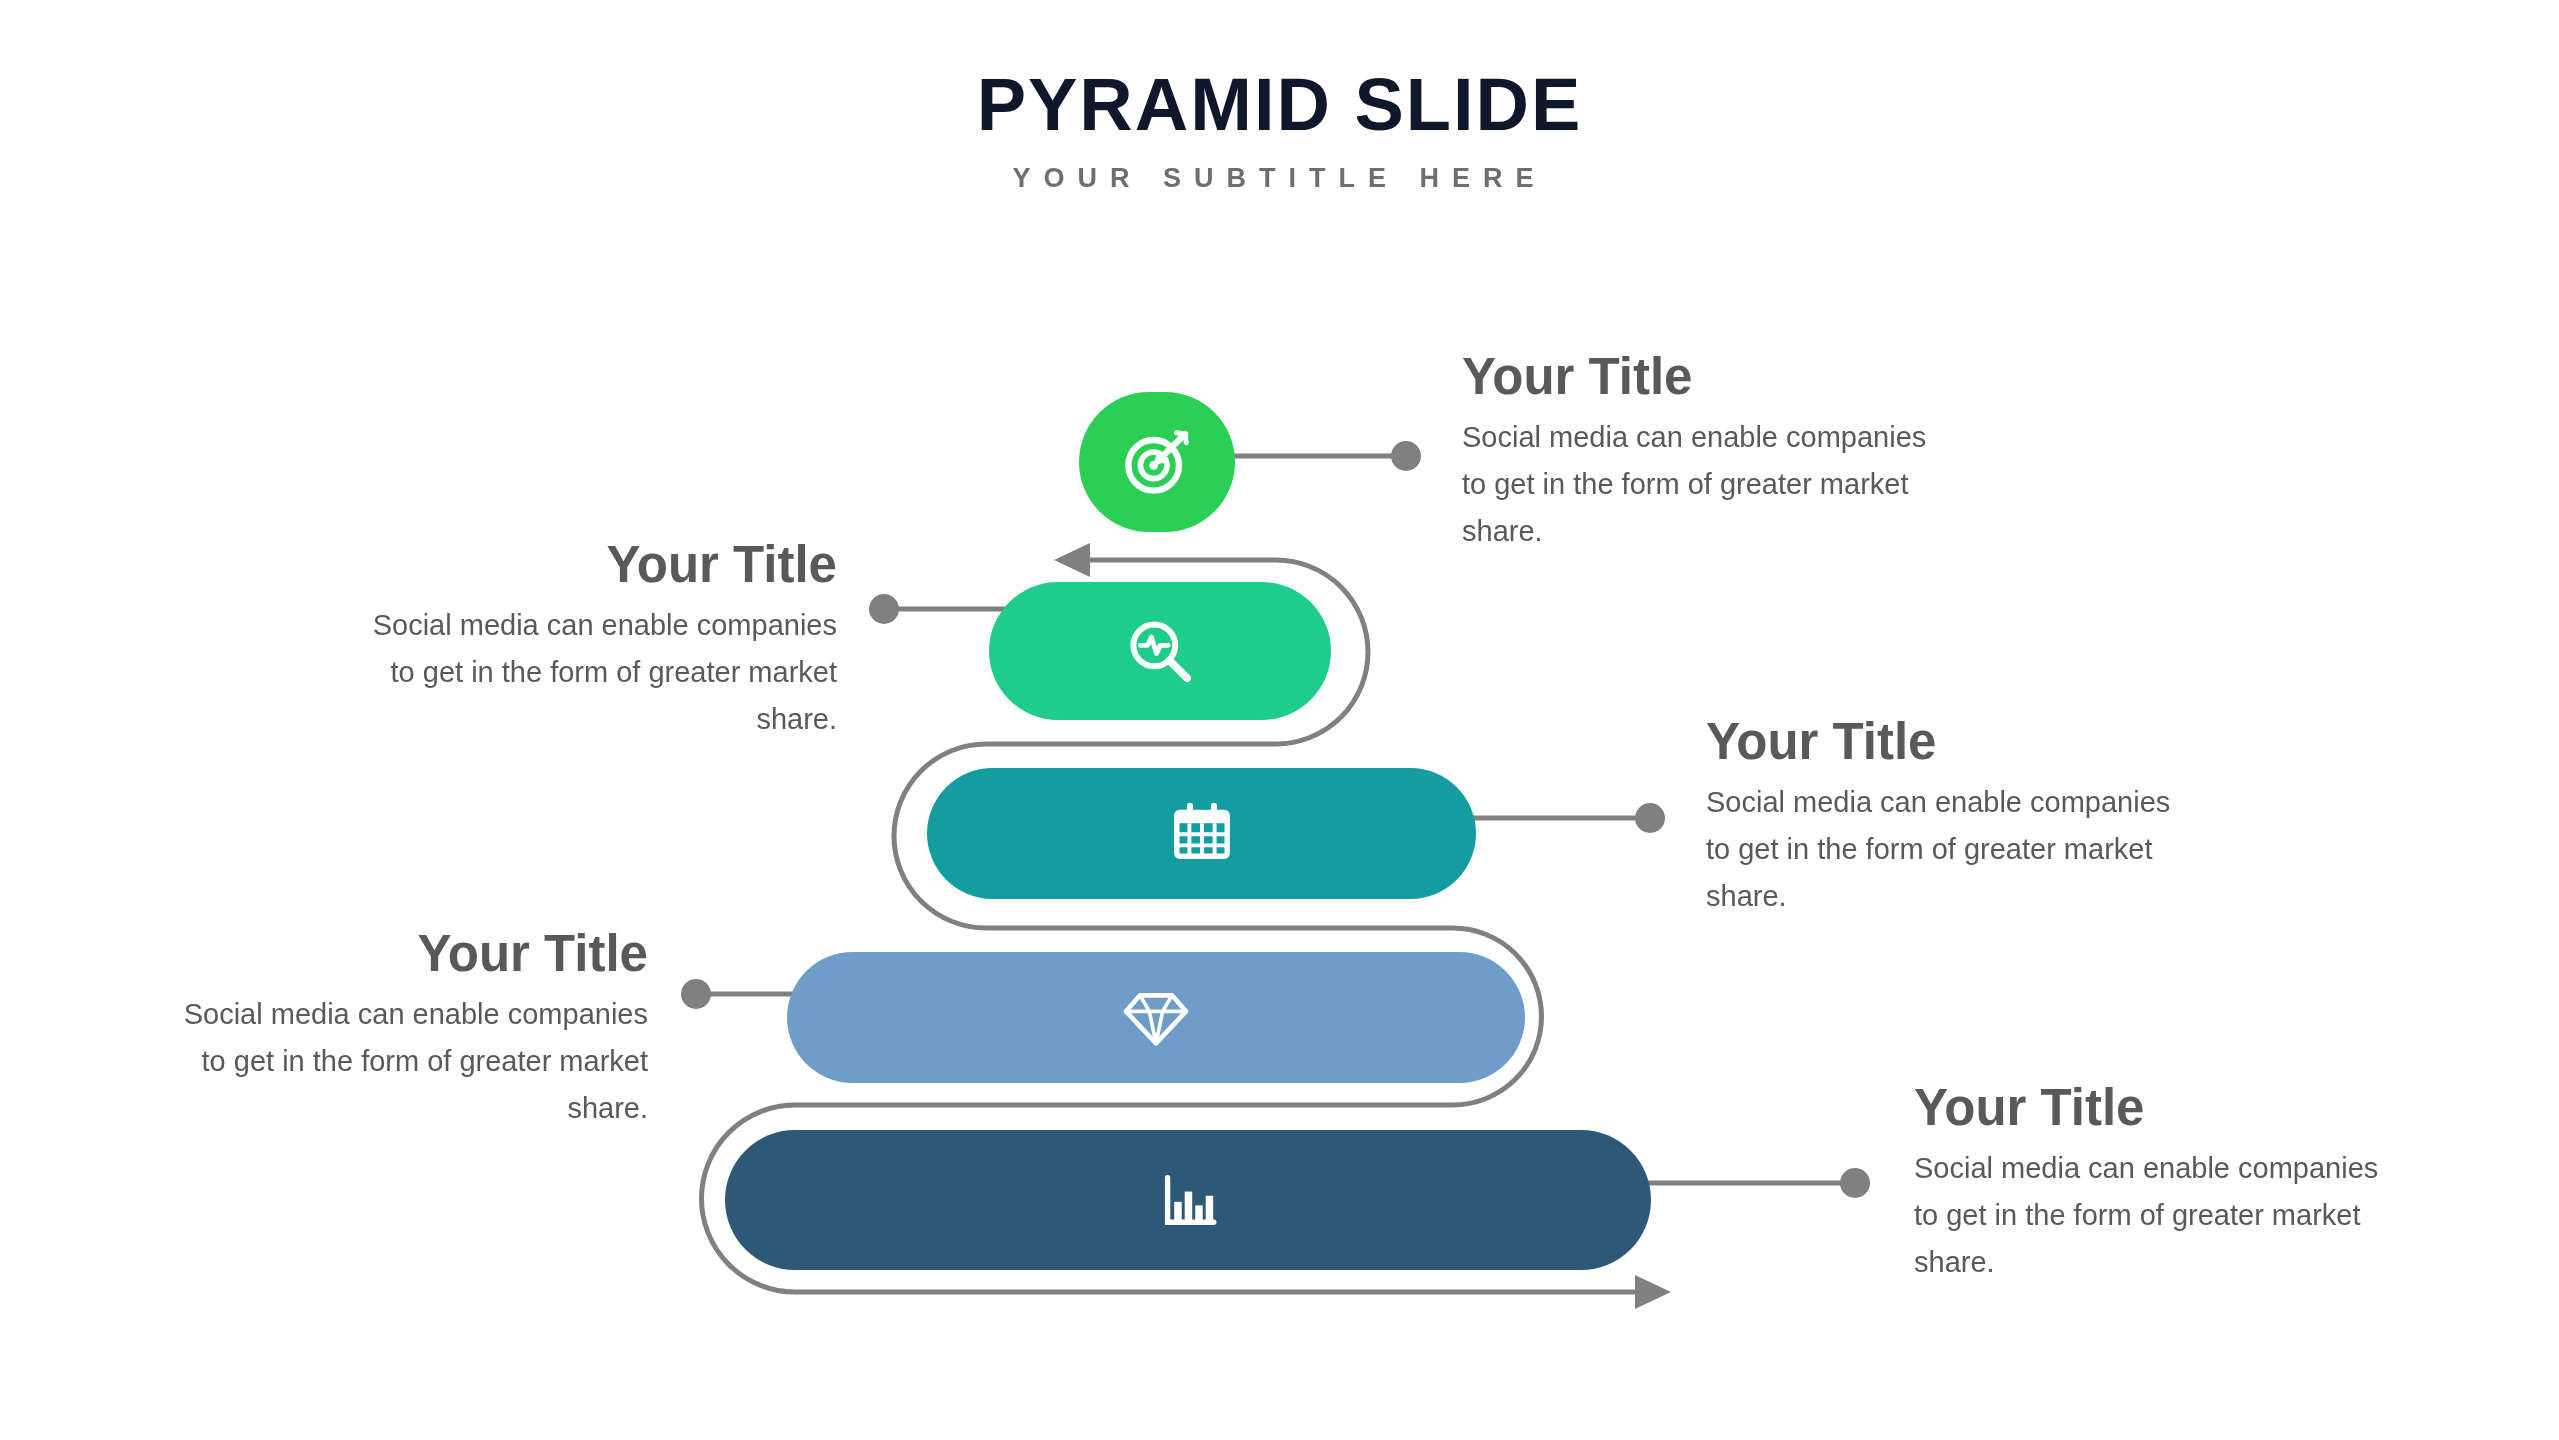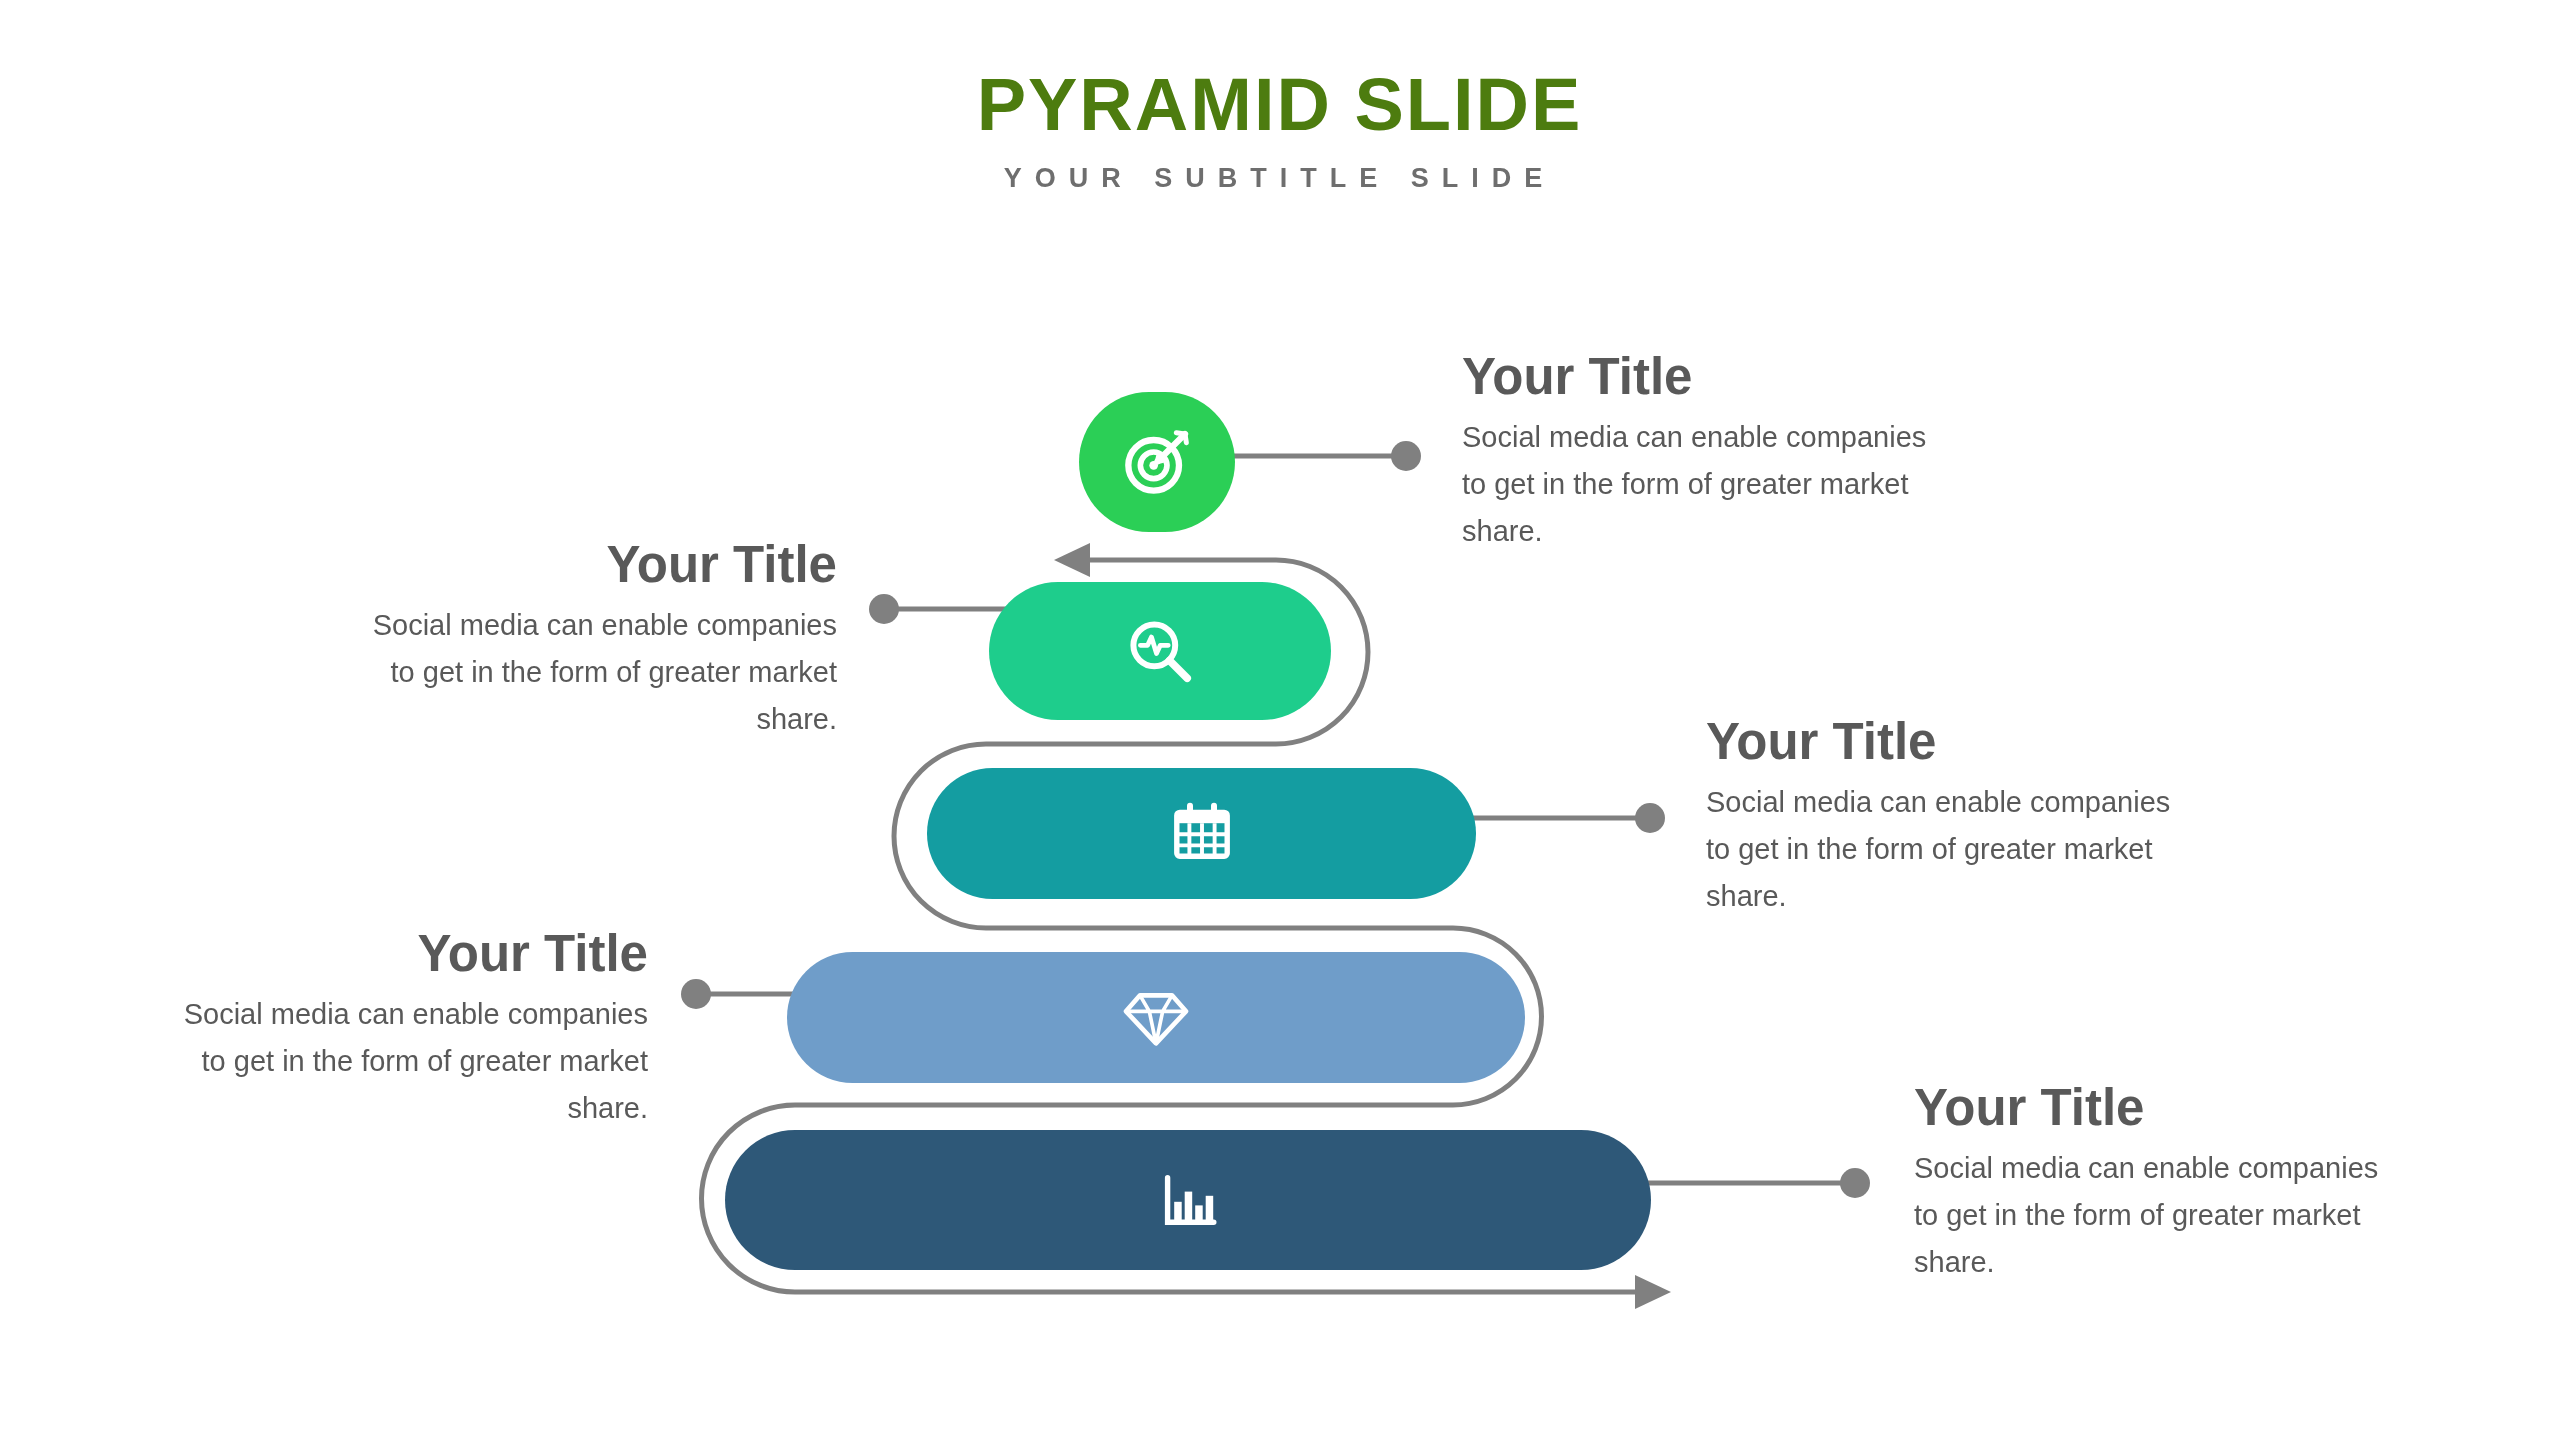--- a/index.html
+++ b/index.html
@@ -32,22 +32,22 @@
   .co3 { left:1706px; top:717px;  width:560px; }
   .co4 { left:80px;   top:929px;  width:568px; text-align:right; }
   .co5 { left:1914px; top:1083px; width:560px; }
 </style>
 </head>
 <body>
 
 <div class="slide" style="background-color: rgb(255, 255, 255); color: rgb(89, 89, 89);">
 
   <div class="header">
-    <h1 class="title" style="color: #4d7c0f;">PYRAMID SLIDE</h1>
-    <div class="subtitle" style="color: rgb(110, 110, 110);">YOUR SUBTITLE SLIDE</div>
+    <h1 class="title" style="color: #0f172a;">PYRAMID SLIDE</h1>
+    <div class="subtitle" style="color: rgb(110, 110, 110);">YOUR SUBTITLE HERE</div>
   </div>
 
   <svg class="connectors" viewBox="0 0 2559 1440" style="color: rgb(128, 128, 128);">
     <path class="stroke" d="M 1085 560 H 1276 A 92 92 0 0 1 1276 744 H 986 A 92 92 0 0 0 986 928 H 1453 A 88.5 88.5 0 0 1 1453 1105 H 795 A 93.5 93.5 0 0 0 795 1292 H 1640"></path>
     <polygon class="fill" points="1054,560 1090,543 1090,577"></polygon>
     <polygon class="fill" points="1671,1292 1635,1275 1635,1309"></polygon>
 
     <g>
       <line class="stroke" x1="1222" y1="456" x2="1398" y2="456"></line>
       <circle class="fill" cx="1406" cy="456" r="15"></circle>

